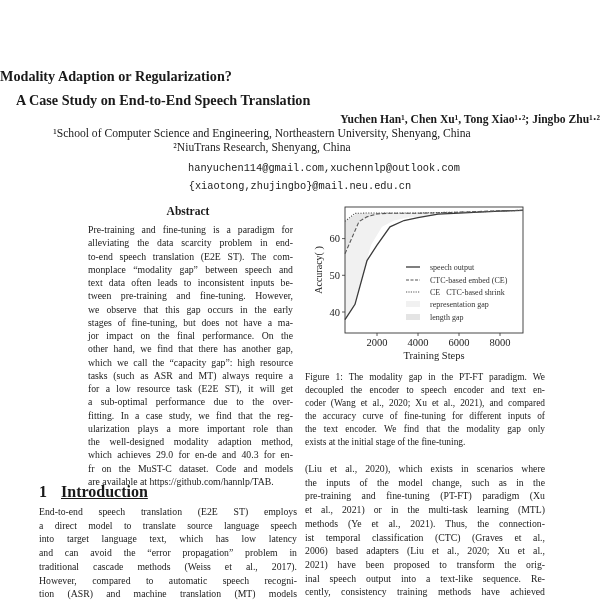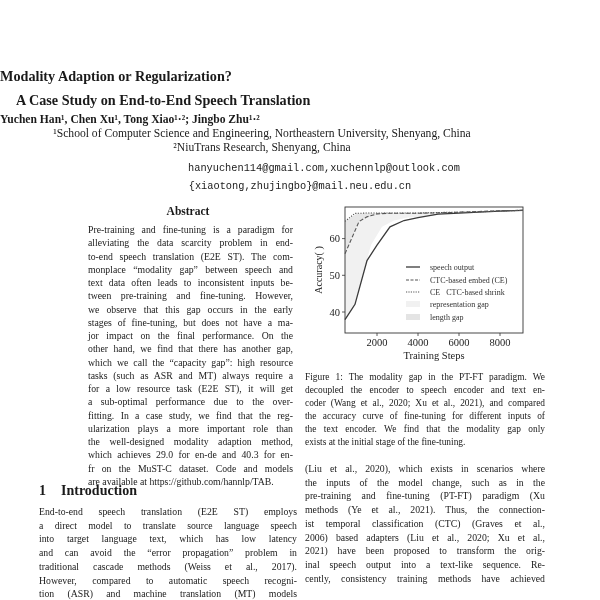--- a/index.html
+++ b/index.html
@@ -1,26 +1,26 @@
 <!DOCTYPE html>
 <html><head>
 <meta charset="utf-8">
 <style>
   html, body { margin: 0; padding: 0; background: #ffffff; }
   body { width: 600px; height: 600px; position: relative; overflow: hidden; font-family: "Liberation Serif", serif; color: #1a1a1a; }
   .abs { position: absolute; }
   .title { left: 0; width: 600px; font-weight: bold; font-size: 14.2px; line-height: 17px; }
-  .authors { left: 0; width: 600px; top: 113px; text-align: left; font-weight: bold; font-size: 11.6px; }
+  .authors { left: 0; width: 600px; top: 113px; text-align: right; font-weight: bold; font-size: 11.6px; }
   .aff { left: 0; width: 524px; text-align: center; font-size: 11.6px; line-height: 14px; }
   .mono { left: 0; width: 600px; text-align: center; font-family: "Liberation Mono", monospace; font-size: 10.3px; line-height: 14px; }
   .abs-head { left: 158px; width: 60px; top: 205px; text-align: center; font-weight: bold; font-size: 11.5px; }
   .abs-body { left: 88px; width: 205px; top: 223px; font-size: 9.75px; line-height: 13.25px; text-align: justify; }
   .abs-body span, .col-text span, .caption span { display: block; text-align: justify; text-align-last: justify; white-space: nowrap; }
   .abs-body span.last, .caption span.last { text-align-last: left; }
-  .sec { left: 39px; top: 483px; font-weight: bold; font-size: 14px; }
+  .sec { left: 39px; top: 483px; font-weight: bold; font-size: 16px; text-decoration: underline; }
   .sec .num { display: inline-block; width: 22px; }
   .col-text { font-size: 9.75px; line-height: 13.7px; }
   .left-col { left: 39px; width: 258px; top: 505px; }
   .right-col { left: 305px; width: 240px; top: 462px; }
   .caption { left: 305px; width: 240px; top: 371px; font-size: 9.4px; line-height: 12.9px; }
   svg text { font-family: "Liberation Serif", serif; }
 </style>
 </head>
 <body>
 
@@ -130,19 +130,20 @@
   <span>coder (Wang et al., 2020; Xu et al., 2021), and compared</span>
   <span>the accuracy curve of fine-tuning for different inputs of</span>
   <span>the text encoder. We find that the modality gap only</span>
   <span class="last">exists at the initial stage of the fine-tuning.</span>
 </div>
 
 <div class="abs col-text right-col">
   <span>(Liu et al., 2020), which exists in scenarios where</span>
   <span>the inputs of the model change, such as in the</span>
   <span>pre-training and fine-tuning (PT-FT) paradigm (Xu</span>
+  <span>et al., 2021) or in the multi-task learning (MTL)</span>
   <span>methods (Ye et al., 2021). Thus, the connection-</span>
   <span>ist temporal classification (CTC) (Graves et al.,</span>
   <span>2006) based adapters (Liu et al., 2020; Xu et al.,</span>
   <span>2021) have been proposed to transform the orig-</span>
   <span>inal speech output into a text-like sequence. Re-</span>
   <span>cently, consistency training methods have achieved</span>
 </div>
 
 </body></html>

